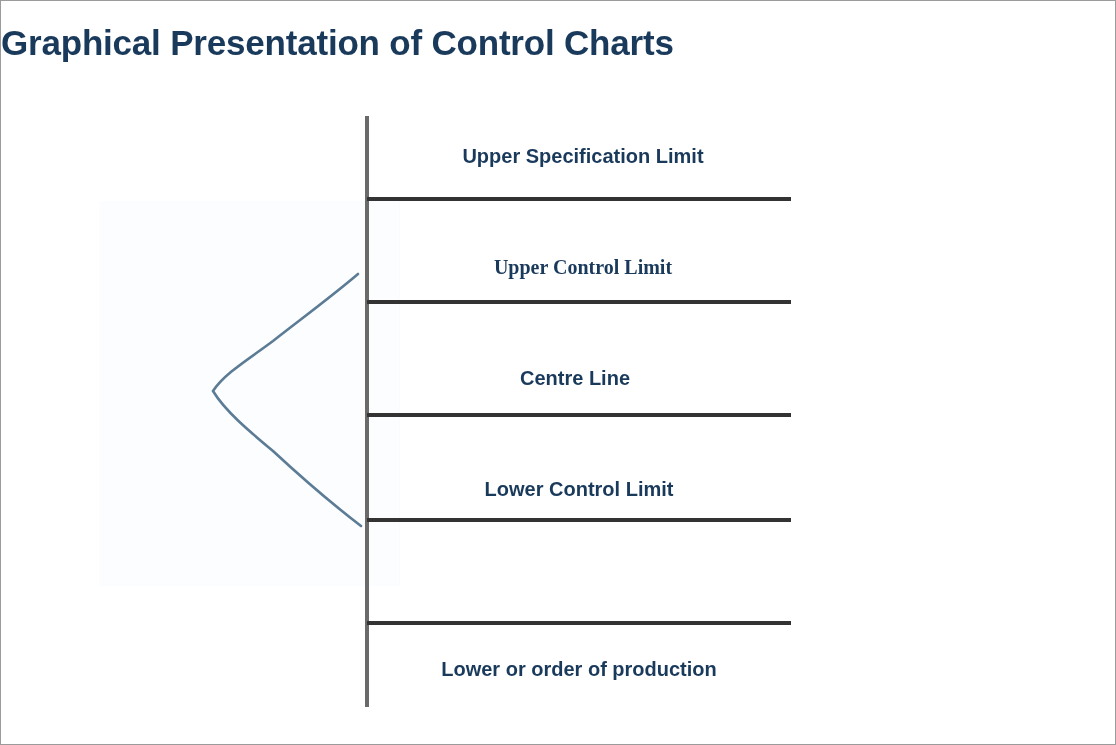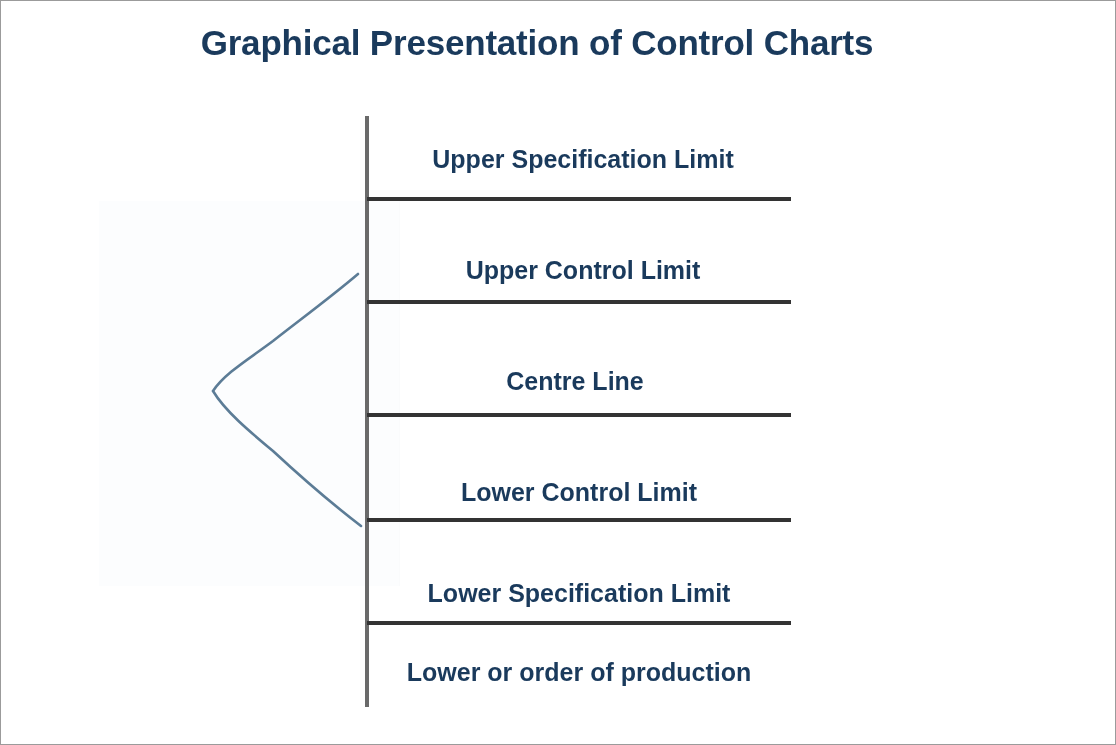--- a/index.html
+++ b/index.html
@@ -18,21 +18,20 @@
     background: #ffffff;
     box-sizing: border-box;
     border: 1px solid #9b9b9b;
     overflow: hidden;
   }
   #page-title {
     position: absolute;
     left: 0;
     top: 22px;
     width: 1072px;
-    text-align: center;
     font-size: 35px;
     font-weight: bold;
     color: #1a3a5c;
     letter-spacing: -0.2px;
     white-space: nowrap;
   }
   
   .ghost-rect {
     position: absolute;
     left: 98px;
@@ -56,21 +55,21 @@
   .h-line {
     position: absolute;
     left: 366px;
     width: 424px;
     height: 4px;
     background: #333333;
   }
   
   .zone-label {
     position: absolute;
-    font-size: 25px;
+    font-size: 20px;
     font-weight: bold;
     color: #1a3a5c;
     white-space: nowrap;
     transform: translateX(-50%);
   }
   
   .curve-svg {
     position: absolute;
     left: 0;
     top: 0;
@@ -99,23 +98,22 @@
   <svg class="curve-svg" viewBox="0 0 1116 745">
     <path d="M 357 273
              C 330 296, 300 318, 272 340
              C 248 358, 224 372, 212 390
              C 224 410, 248 430, 272 450
              C 300 476, 330 502, 360 525" fill="none" stroke="#5c7c96" stroke-width="2.6" stroke-linecap="round"></path>
   </svg>
 
   <div class="zone-label" style="left:582px; top:144px;">Upper Specification Limit</div>
 
-  <div class="zone-label" style="left:582px; top:255px;">Upper Control Limit</div>
+  <div class="zone-label" style="left:582px; top:255px;font-family:Liberation Serif, serif;">Upper Control Limit</div>
 
   <div class="zone-label" style="left:574px; top:366px;">Centre Line</div>
 
   <div class="zone-label" style="left:578px; top:477px;text-align:center;">Lower Control Limit</div>
 
-  <div class="zone-label" style="left:578px; top:578px;">Lower Specification Limit</div>
 
   <div class="zone-label" style="left:578px; top:657px;">Lower or order of production</div>
 
 </div>
 
 </body></html>

